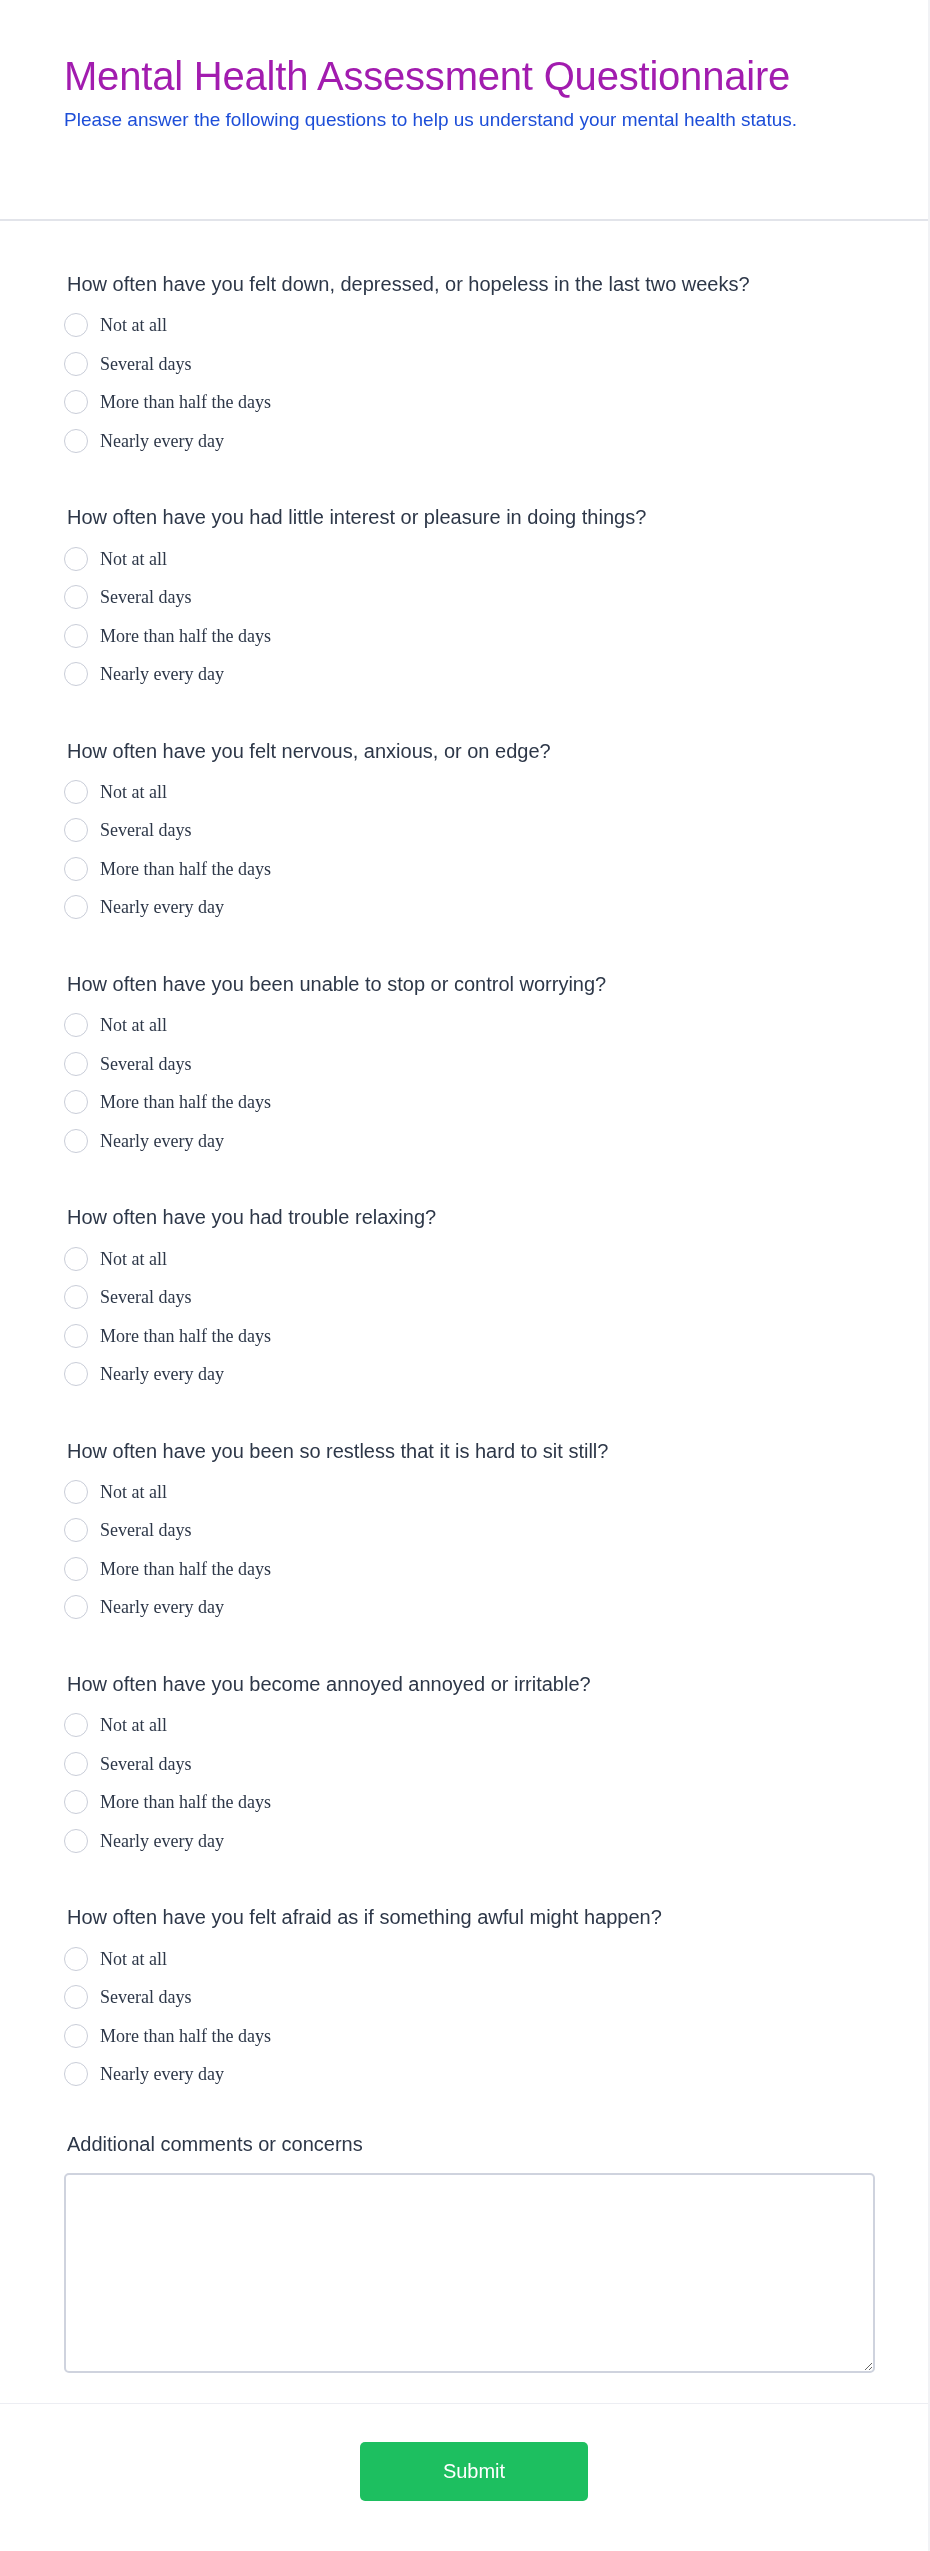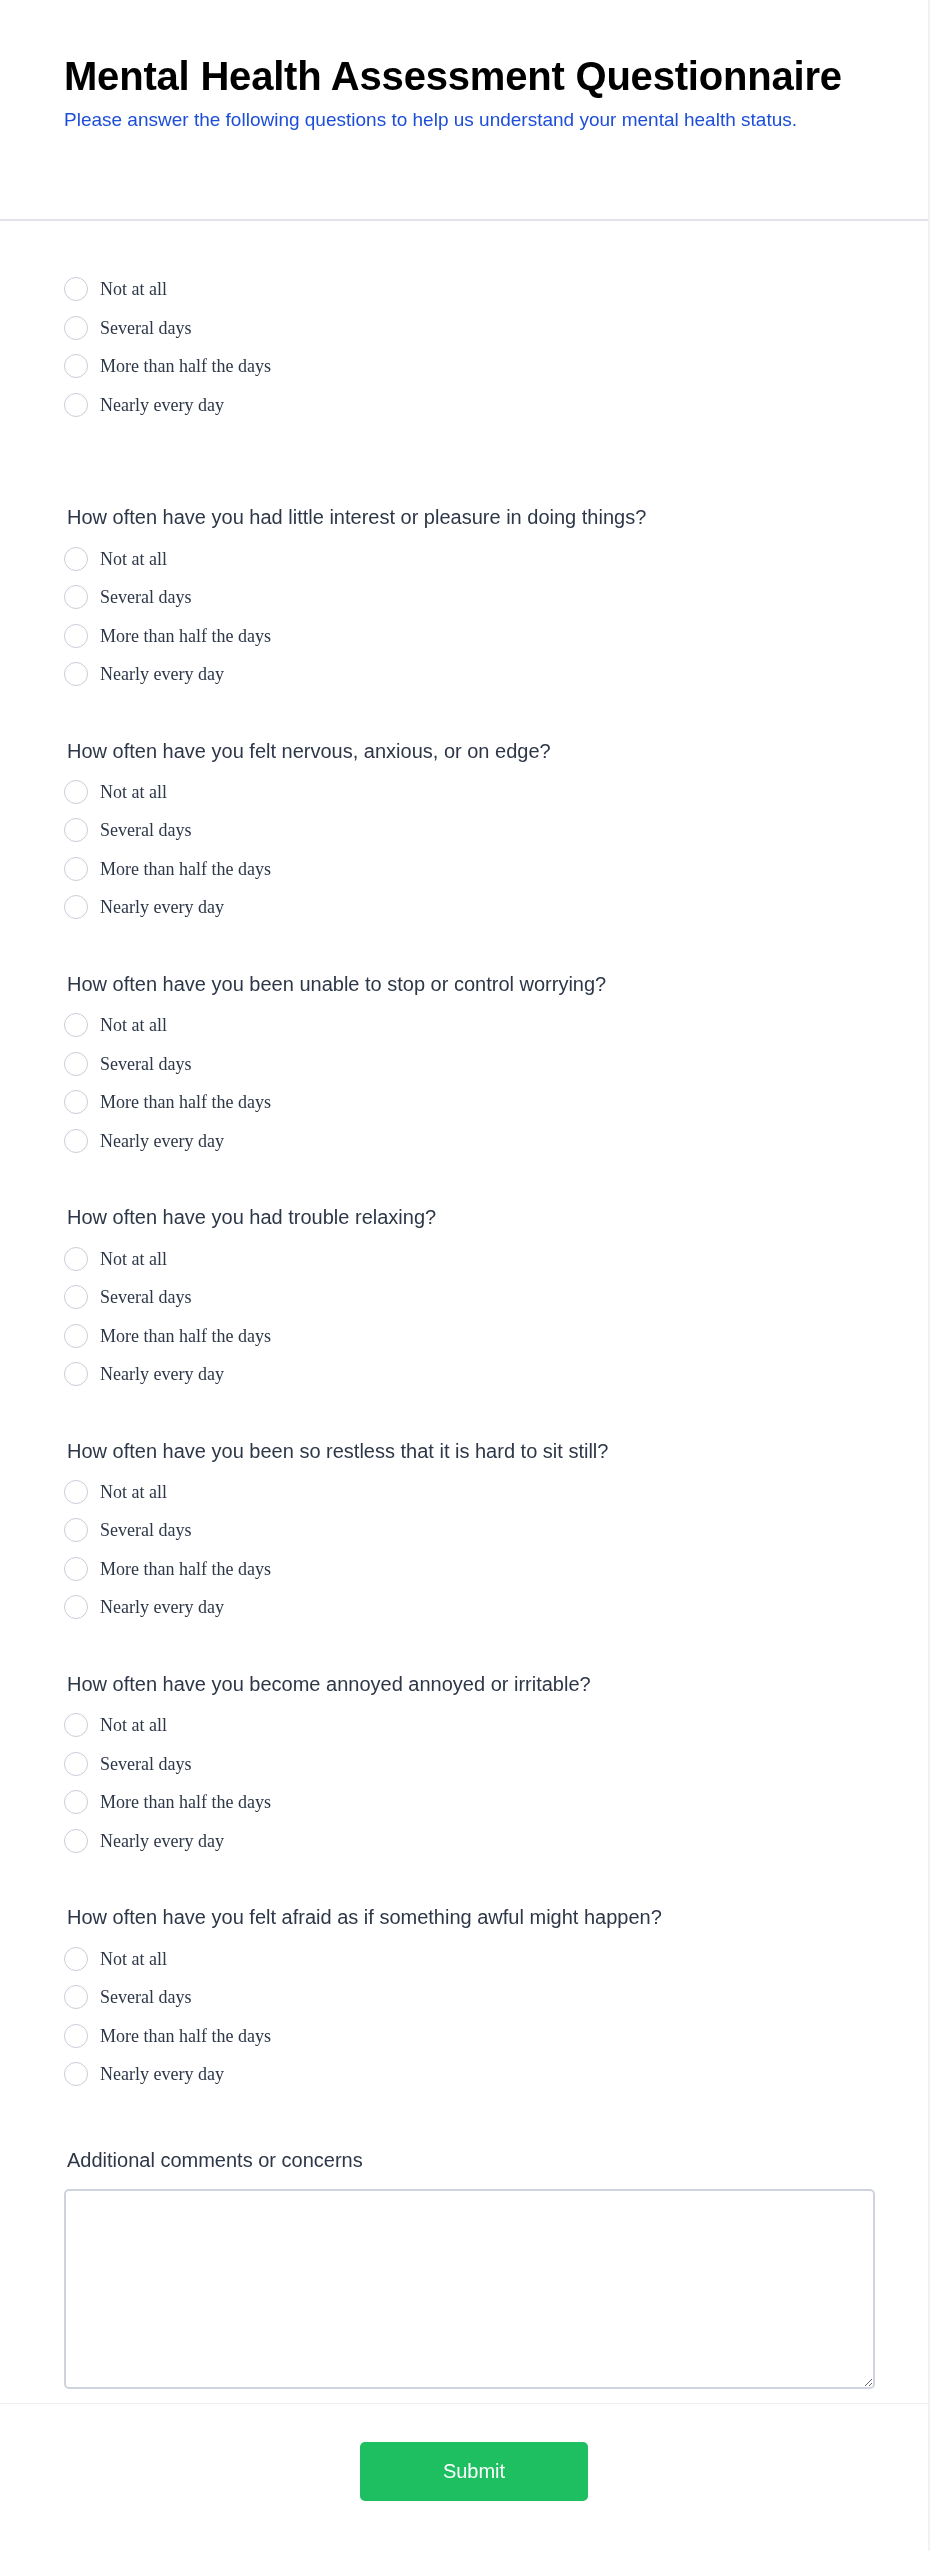--- a/index.html
+++ b/index.html
@@ -5,21 +5,21 @@
   html, body { margin: 0; padding: 0; background: #ffffff; }
   body {
     width: 930px; height: 2551px; overflow: hidden; position: relative;
     font-family: "Liberation Sans", "DejaVu Sans", sans-serif;
     color: #2d3748;
   }
   .page-edge { position: absolute; top: 0; right: 0; width: 2px; height: 2551px; background: #f1f2f5; }
   .header { position: absolute; left: 64px; top: 0; width: 800px; }
   .title {
     position: absolute; top: 52px; left: 0; margin: 0;
-    font-size: 40px; line-height: 48px; font-weight: 700; color: #000000; white-space: nowrap;
+    font-size: 40px; line-height: 48px; font-weight: 400; color: #a21caf; white-space: nowrap;
     letter-spacing: -0.2px;
   }
   .subtitle {
     position: absolute; top: 104px; left: 0; width: 770px; margin: 0;
     font-size: 19px; line-height: 32px; color: #1d4ed8;
   }
   .divider-top { position: absolute; top: 219px; left: 0; width: 928px; height: 2px; background: #e2e4ea; }
   .questions { position: absolute; top: 270px; left: 64px; width: 820px; }
   .question { height: 233.33px; }
   .q-label {
@@ -27,21 +27,21 @@
     font-size: 20px; line-height: 28px; color: #2d3748; white-space: nowrap;
   }
   .option { display: flex; align-items: center; height: 38.5px; cursor: pointer; }
   .radio {
     width: 22px; height: 22px; border: 1.5px solid #c9cdd8; border-radius: 50%;
     box-sizing: content-box; flex: 0 0 auto; background: #fff; margin-right: 12px;
   }
   .opt-label { font-size: 18px; line-height: 24px; color: #2d3748; white-space: nowrap; font-family: Liberation Serif, serif; }
   .comments { margin-top: -7px; }
   .comments-label {
-    display: block; margin: 16px 0 15px 3px;
+    display: block; margin: 0 0 15px 3px;
     font-size: 20px; line-height: 28px; color: #2d3748;
   }
   .comments-box {
     display: block; width: 811px; height: 200px; box-sizing: border-box;
     border: 2px solid #cfd3de; border-radius: 5px; resize: vertical; padding: 10px;
     font-family: "Liberation Sans", sans-serif; font-size: 16px; color: #2d3748; outline: none;
     background: #fff;
   }
   .divider-bottom { position: absolute; top: 2403px; left: 0; width: 928px; height: 1px; background: #eceef3; }
   .submit {
@@ -58,20 +58,21 @@
 <header class="header">
   <h1 class="title">Mental Health Assessment Questionnaire</h1>
   <p class="subtitle">Please answer the following questions to help us understand your mental health status.</p>
 </header>
 
 <div class="divider-top"></div>
 
 <form class="questions">
   <div id="question-list">
       <div class="question">
+        <div class="q-label">How often have you felt down, depressed, or hopeless in the last two weeks?</div>
         <label class="option">
           <span class="radio"></span>
           <span class="opt-label">Not at all</span>
         </label>
         <label class="option">
           <span class="radio"></span>
           <span class="opt-label">Several days</span>
         </label>
         <label class="option">
           <span class="radio"></span>

